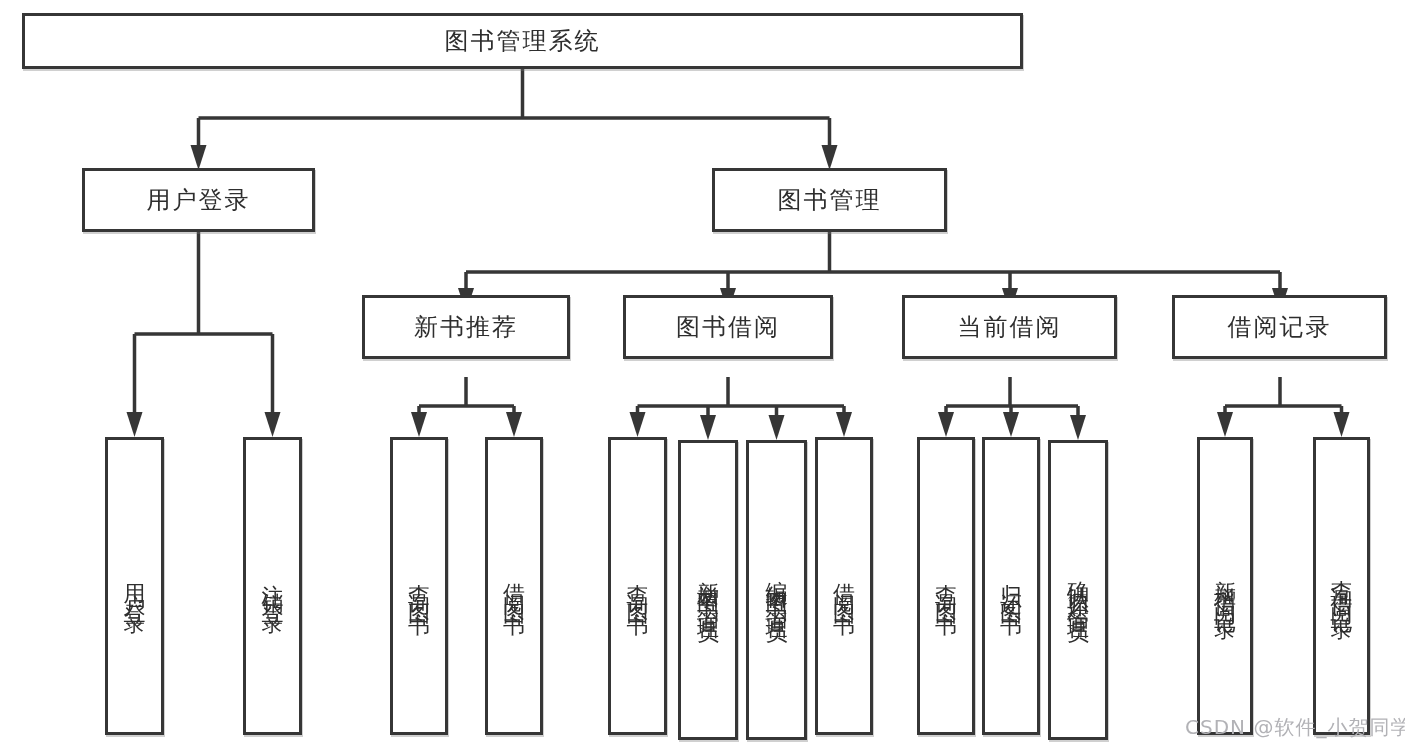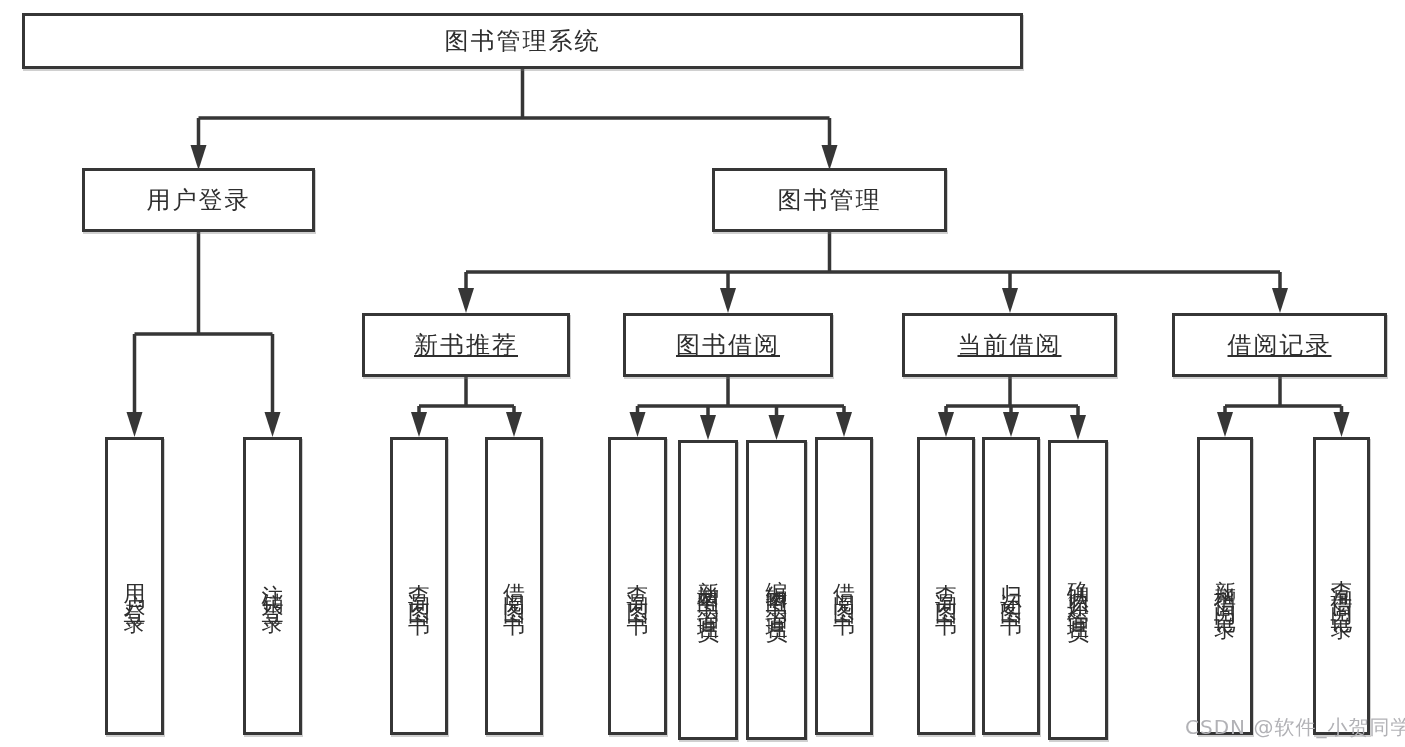--- a/index.html
+++ b/index.html
@@ -23,21 +23,21 @@
     box-shadow:1px 2px 0 rgba(120,120,120,0.35);
   }
   .hnode span{
     font-size:24px;
     letter-spacing:2px;
     white-space:nowrap;
     color:#2e2e2e;
   }
   .root{left:22px;top:13px;width:1001px;height:56px;text-align:center;}
   .lvl2{top:168px;height:64px;}
-  .lvl3{top:313px;height:64px;text-decoration:underline;}
+  .lvl3{top:295px;height:64px;}
   .leaf{
     top:437px;width:58px;height:298px;
   }
   .leaf span{
     writing-mode:vertical-rl;
     text-orientation:mixed;
     font-size:22px;
     letter-spacing:10px;
     line-height:1;
     color:#2e2e2e;

